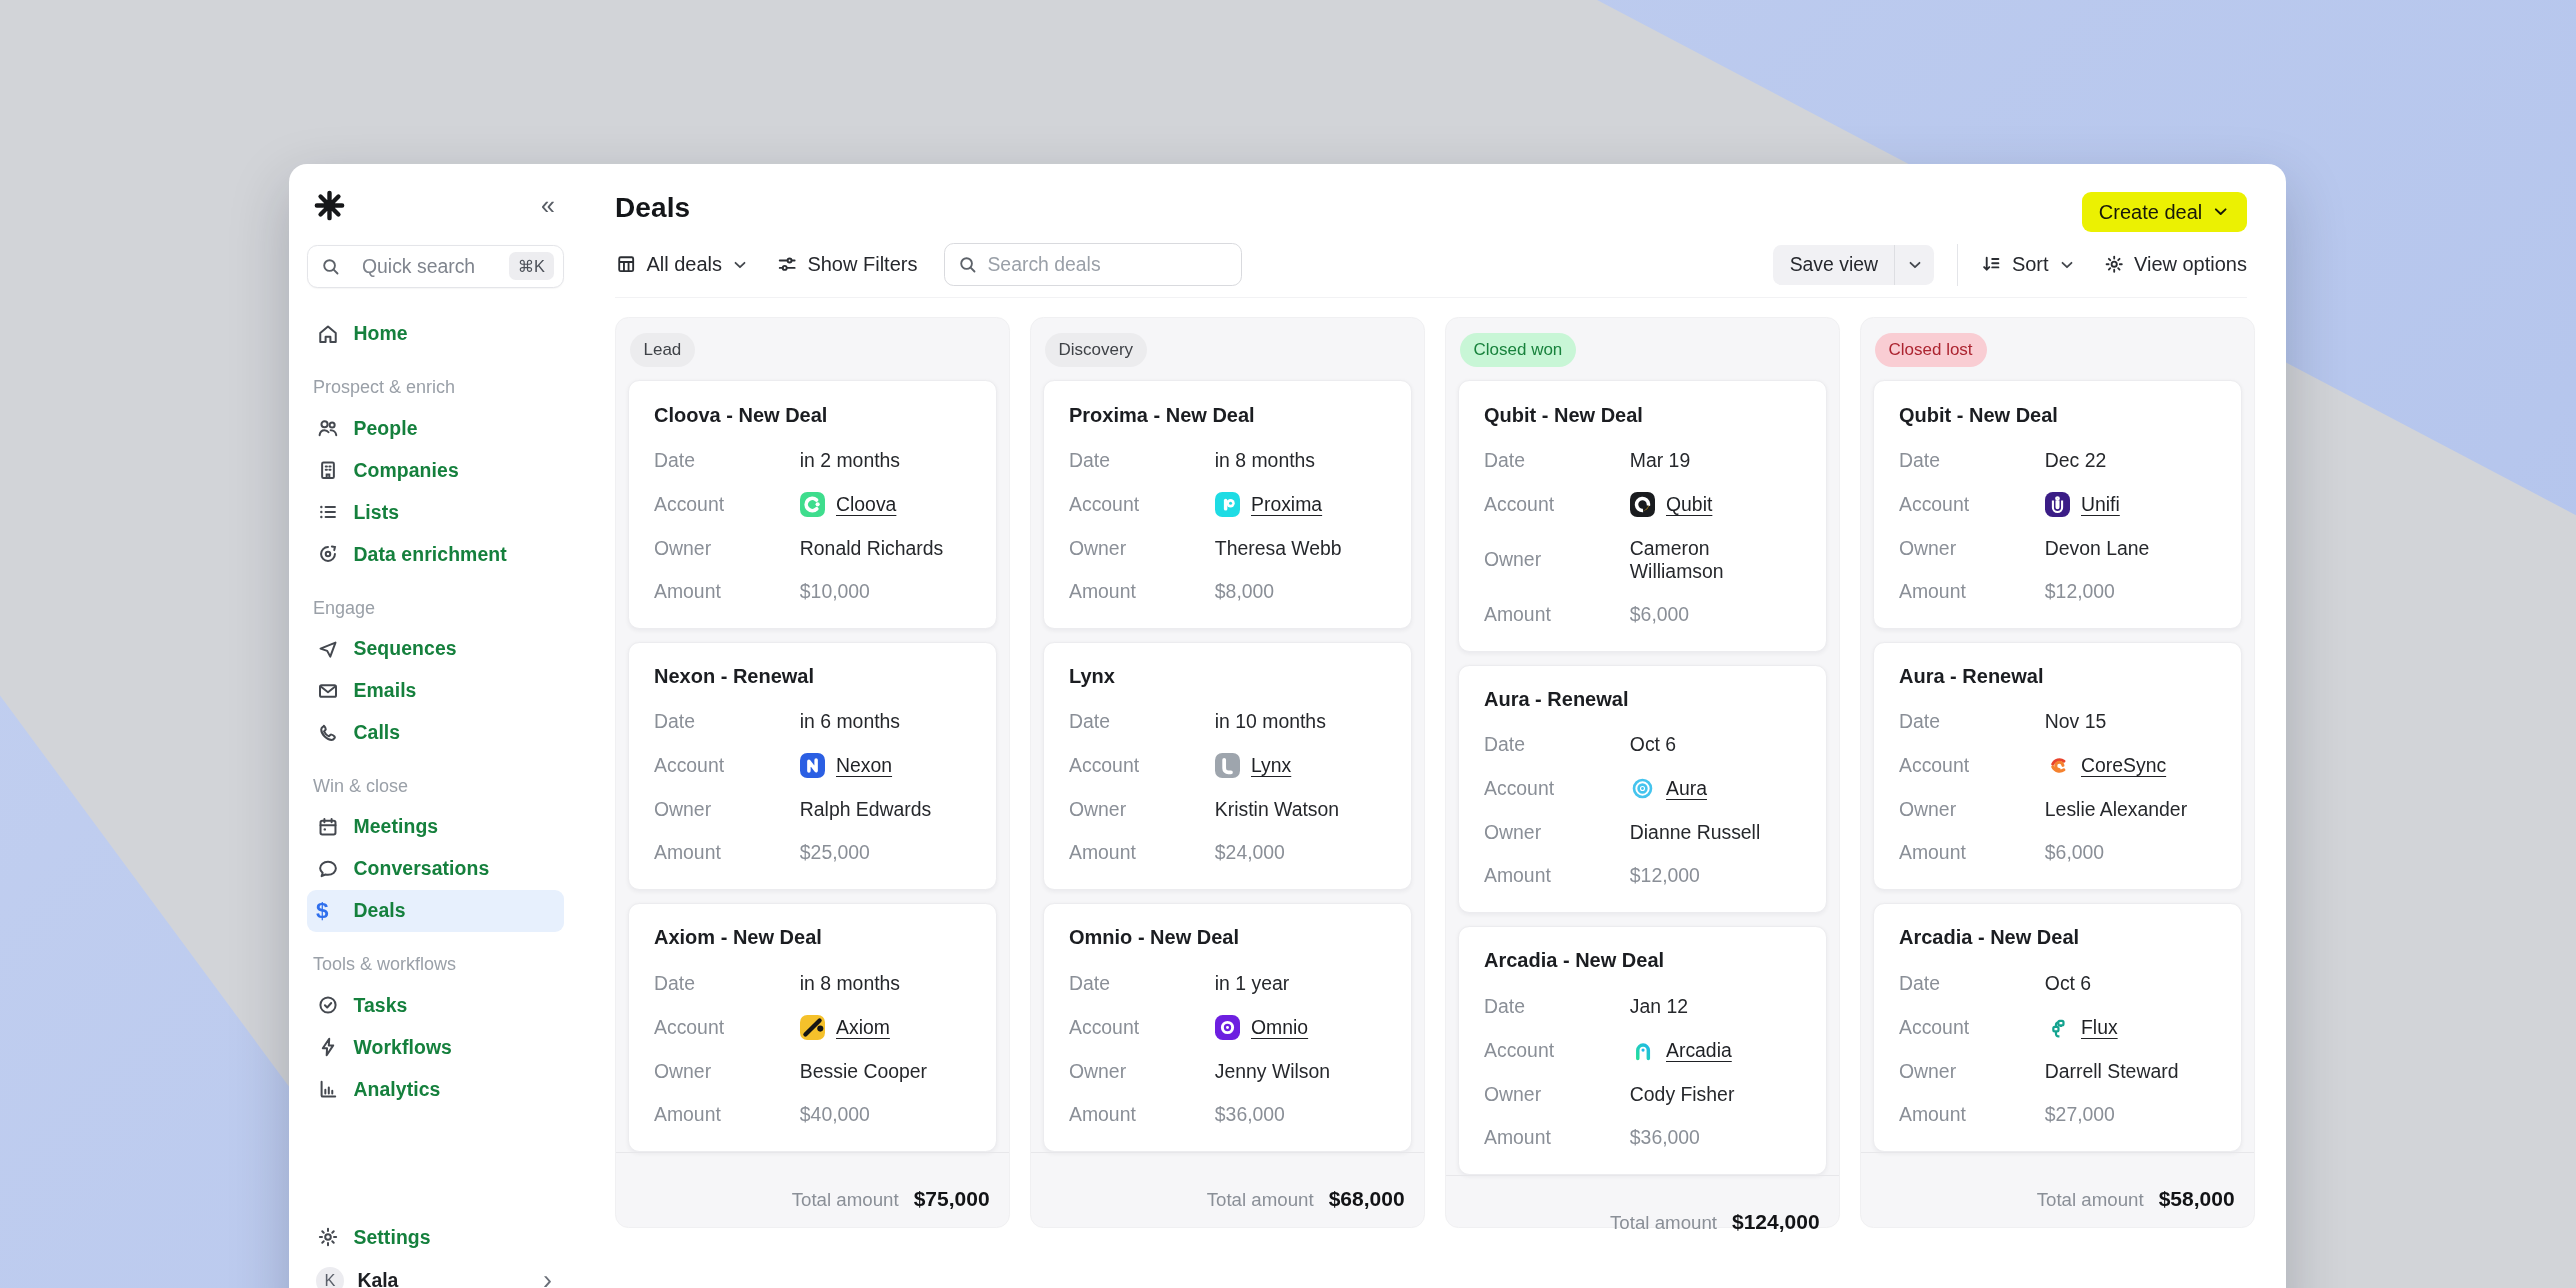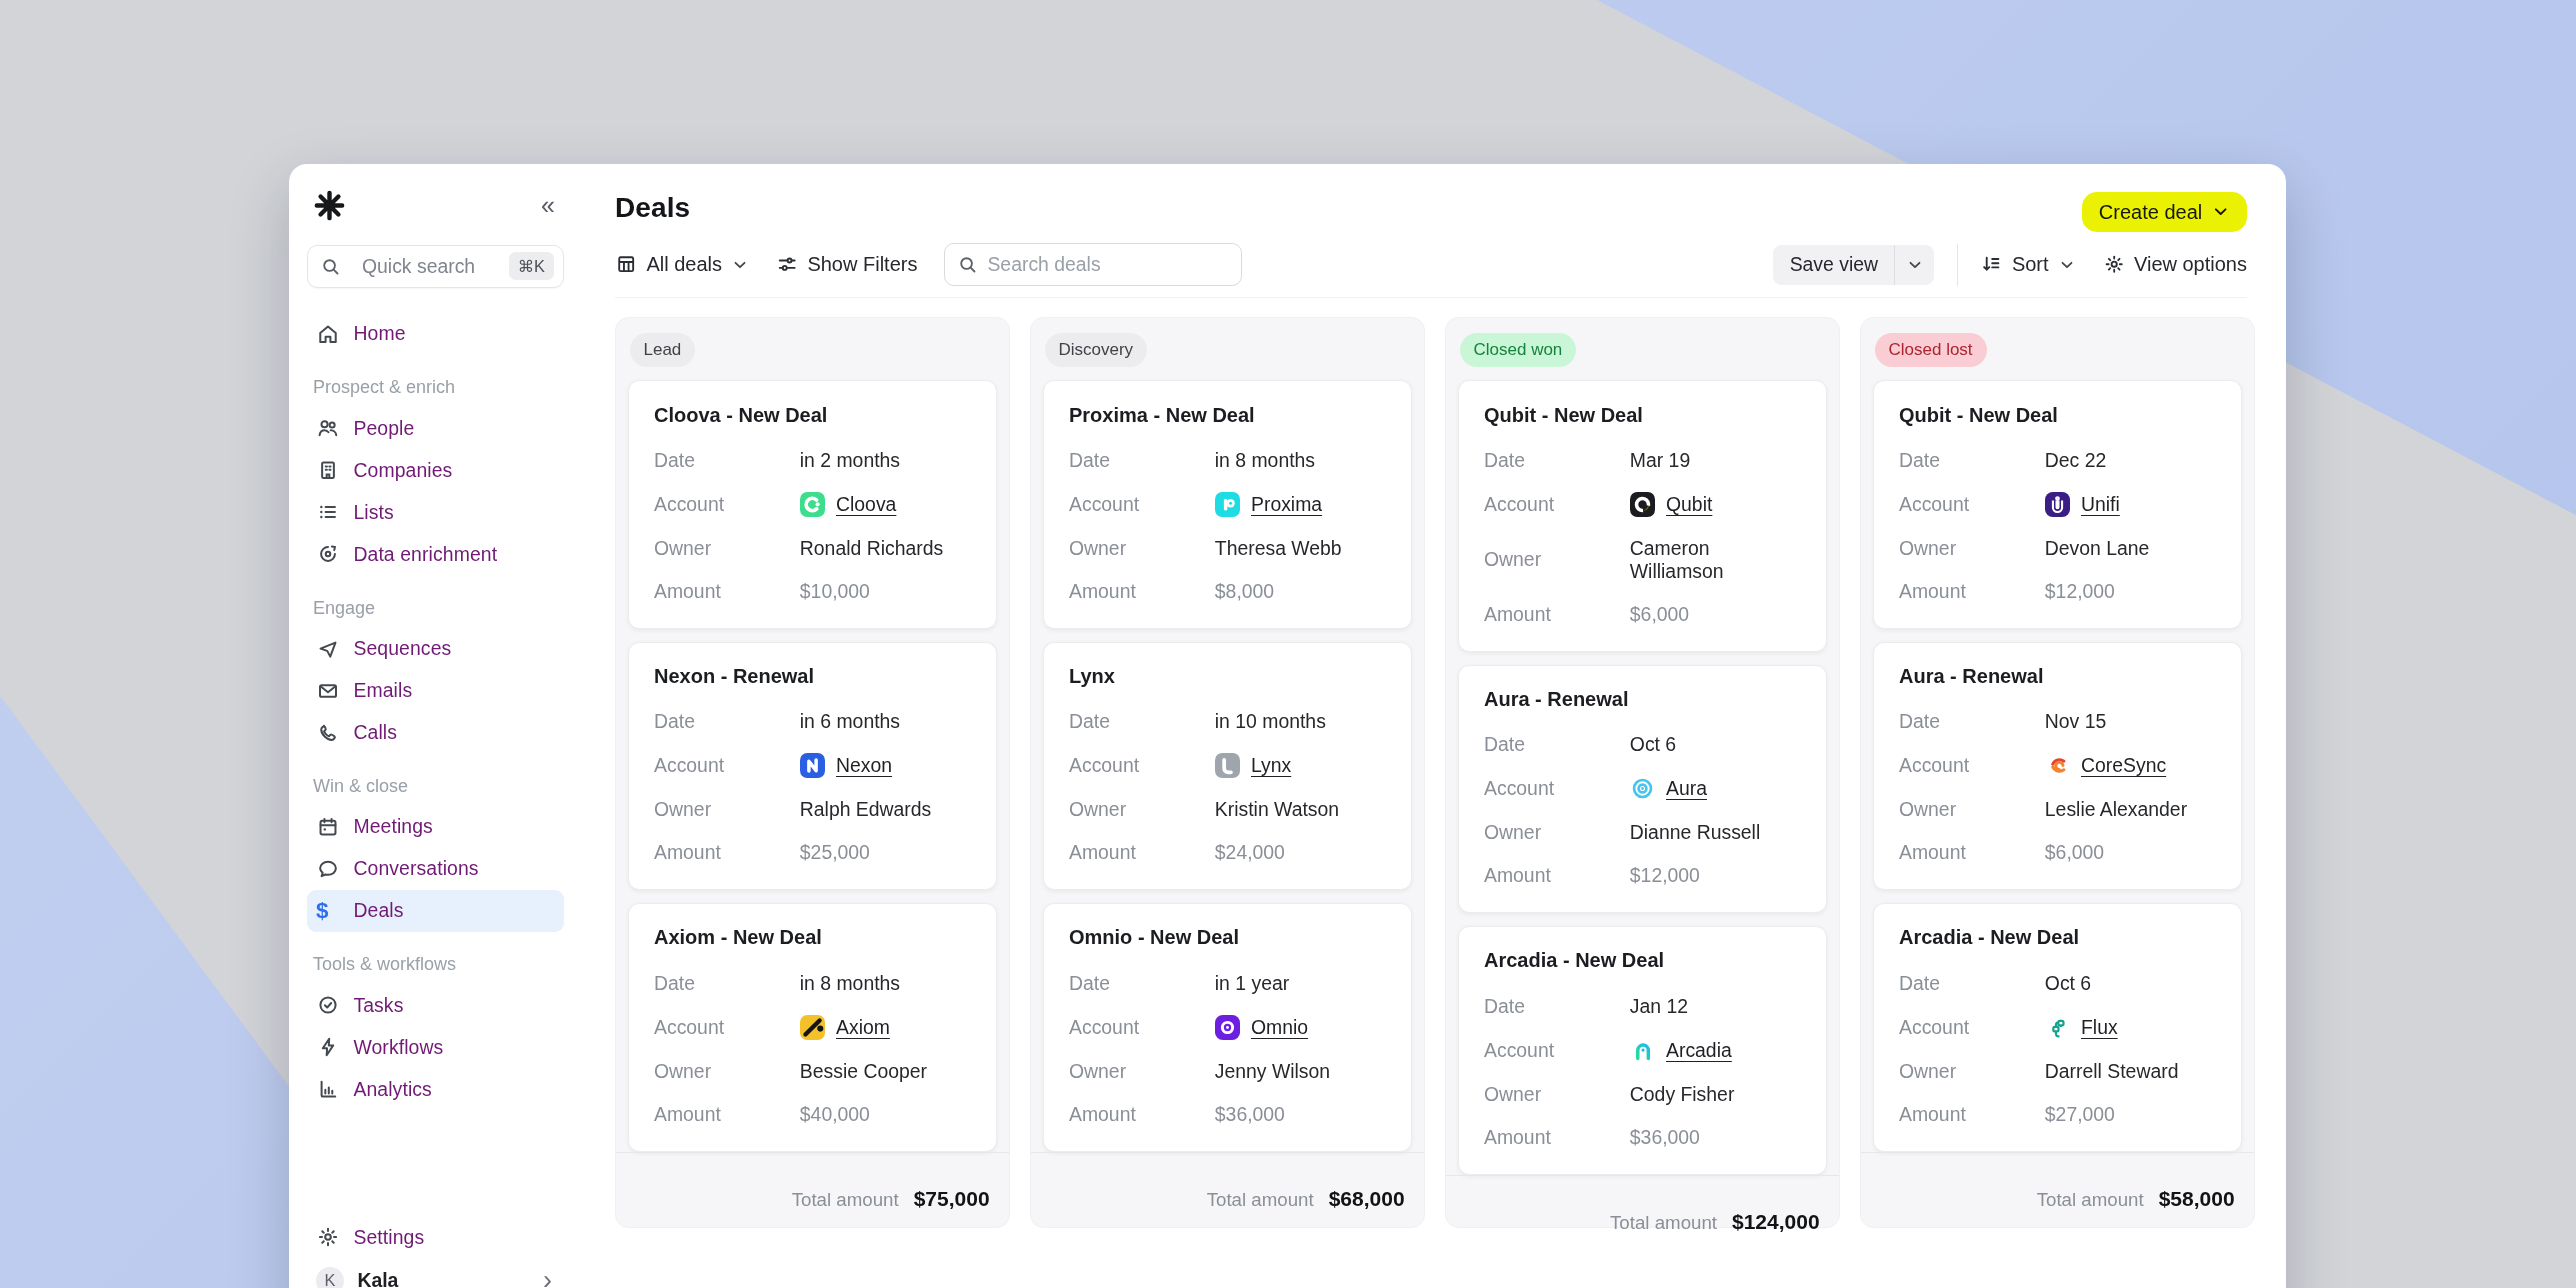--- a/index.html
+++ b/index.html
@@ -32,36 +32,36 @@
     box-shadow:0 0.7px 1.5px rgba(0,0,0,.04); }
   .quick-search svg { width:21px; height:21px; flex:0 0 21px; color:#5d6269; }
   .qs-ph { flex:1; font-size:19.4px; color:#7f848d; }
   .kbd { background:#ededf0; border-radius:6.7px; padding:4.5px 9px; font-size:16.4px; color:#4c5058; }
   .nav { margin-top:25px; flex:1; }
   .sec-label { margin:22.4px 6px 9px; font-size:18px; color:#9aa0a8; }
   .nav-item { display:flex; align-items:center; gap:13.4px; height:42px; padding:0 9px;
     border-radius:9px; cursor:pointer; }
   .nav-item .nico { width:24px; height:24px; display:inline-flex; color:#44484f; }
   .nav-item .nico svg { width:24px; height:24px; }
-  .nav-item .nlbl { font-size:19.4px; font-weight:400; color:#701a75; letter-spacing:0.1px; }
+  .nav-item .nlbl { font-size:19.4px; font-weight:700; color:#15803d; letter-spacing:0.1px; }
   .nav-item.active { background:#e7f0fd; }
   .nav-item.active .nico { color:#2f6fed; }
   .dollar { font-size:22.4px; font-weight:700; line-height:24px; width:24px; text-align:center; }
   .sb-footer { margin-top:auto; }
   .user-row { display:flex; align-items:center; gap:13.4px; height:45px; padding:0 9px; cursor:pointer; }
   .avatar { width:28px; height:28px; border-radius:50%; background:#ececf0; color:#5c616b;
     font-size:16.4px; display:flex; align-items:center; justify-content:center; }
   .user-name { font-size:19.4px; font-weight:700; flex:1; }
   .chev-right { font-size:27px; color:#6a6f78; padding-right:3px; }
 
   
   .main { flex:1; display:flex; flex-direction:column; padding:0 39px 0 33px; min-width:0; }
   .head-row { display:flex; align-items:flex-start; justify-content:space-between; padding-top:28px; }
   h1 { font-size:28px; font-weight:700; color:#141619; letter-spacing:0.1px; }
-  .create { background:#ebf102; border:none; border-radius:15px; height:40px; padding:0 16.4px;
+  .create { background:#ebf102; border:none; border-radius:9px; height:40px; padding:0 16.4px;
     display:flex; align-items:center; gap:9px; font-size:20px; color:#17180a; cursor:pointer;
     font-family:inherit; }
   .create svg { width:19.4px; height:19.4px; }
   .tabs { display:flex; gap:34px; margin-top:18px; border-bottom:1.5px solid #ededef; }
   .tab { font-size:20px; padding:7.5px 1.5px 12px; color:#53575e; cursor:pointer; position:relative; }
   .tab.active { color:#141619; font-weight:700; }
   .tab.active::after { content:""; position:absolute; left:0; right:0; bottom:-1.5px; height:3.7px;
     background:#141619; border-radius:2.2px; }
 
   .toolbar { height:66px; display:flex; align-items:center; border-bottom:1.5px solid #f2f2f4; }

